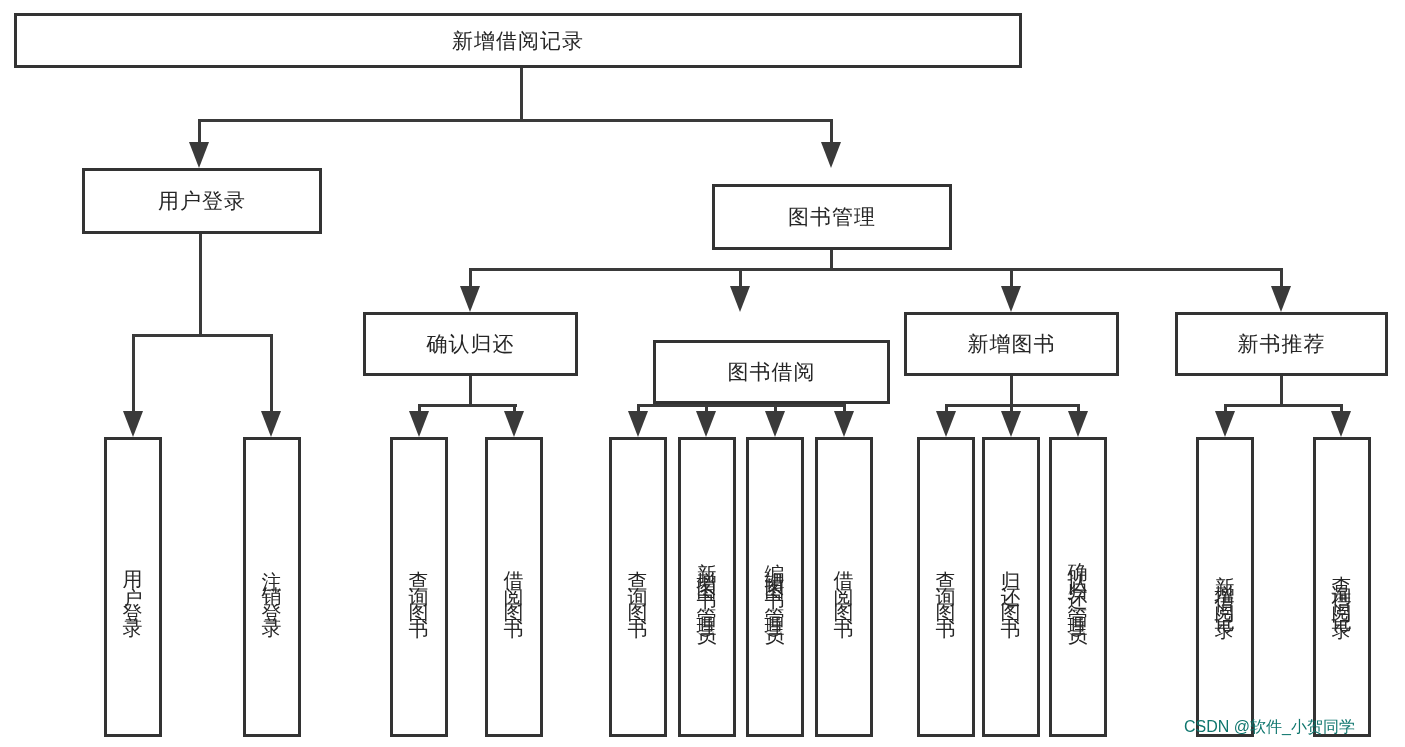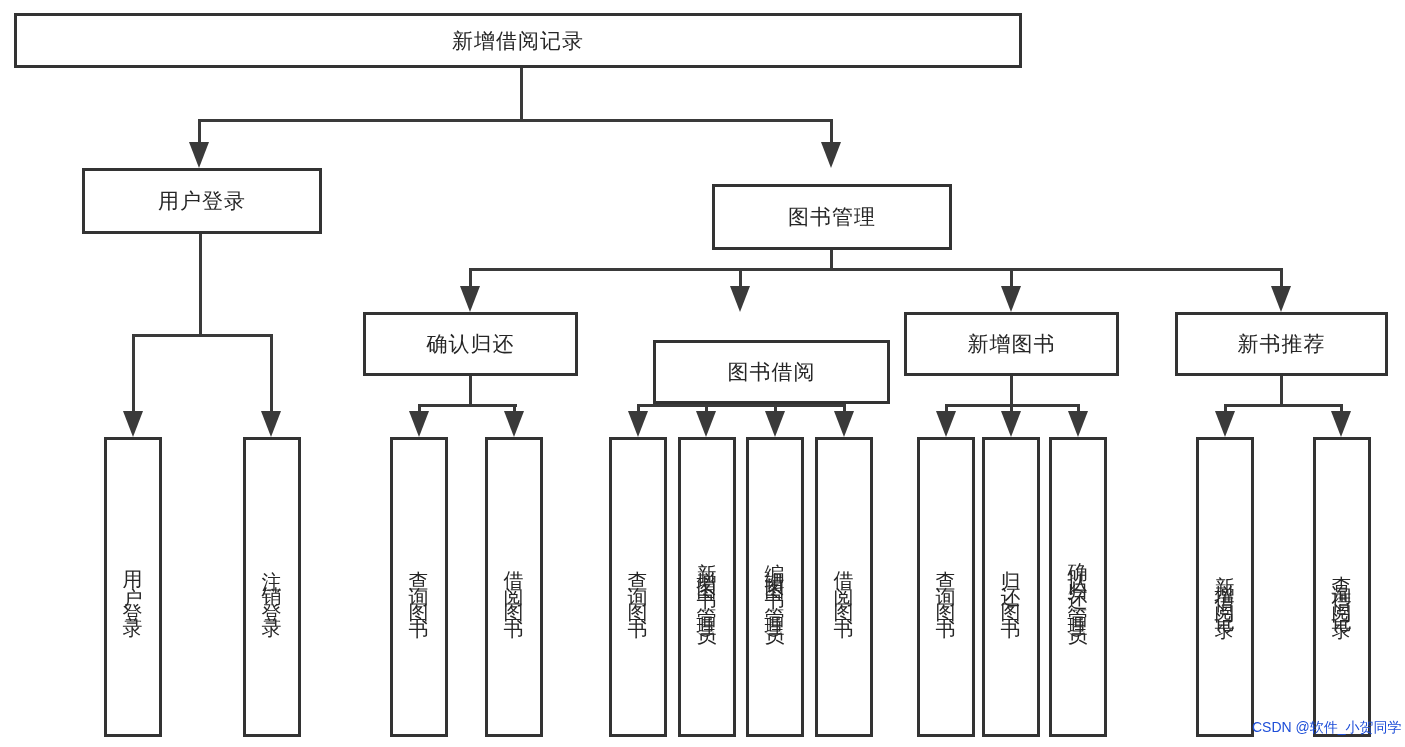--- a/index.html
+++ b/index.html
@@ -22,22 +22,22 @@
     font-size:20px;line-height:1;letter-spacing:16px;white-space:nowrap;
   }
   .vlabel.dense{letter-spacing:9px;}
   .cline{position:absolute;background:#3a3a3a;}
   .arrow{
     position:absolute;width:0;height:0;
     border-left:10px solid transparent;border-right:10px solid transparent;
     border-top:26px solid #3a3a3a;
   }
   .watermark{
-    position:absolute;left:1252px;top:716px;font-size:14px;line-height:22px;
-    color:#1d4ed8;white-space:nowrap;z-index:5;
+    position:absolute;left:1184px;top:716px;font-size:16px;line-height:22px;
+    color:#0f766e;white-space:nowrap;z-index:5;
   }
 </style>
 </head>
 <body>
 
 <div class="canvas">
 
   <div class="cline" style="left:520px;top:66px;width:3px;height:54px;"></div>
   <div class="cline" style="left:198px;top:119px;width:635px;height:3px;"></div>
   <div class="cline" style="left:198px;top:119px;width:3px;height:28px;"></div>

